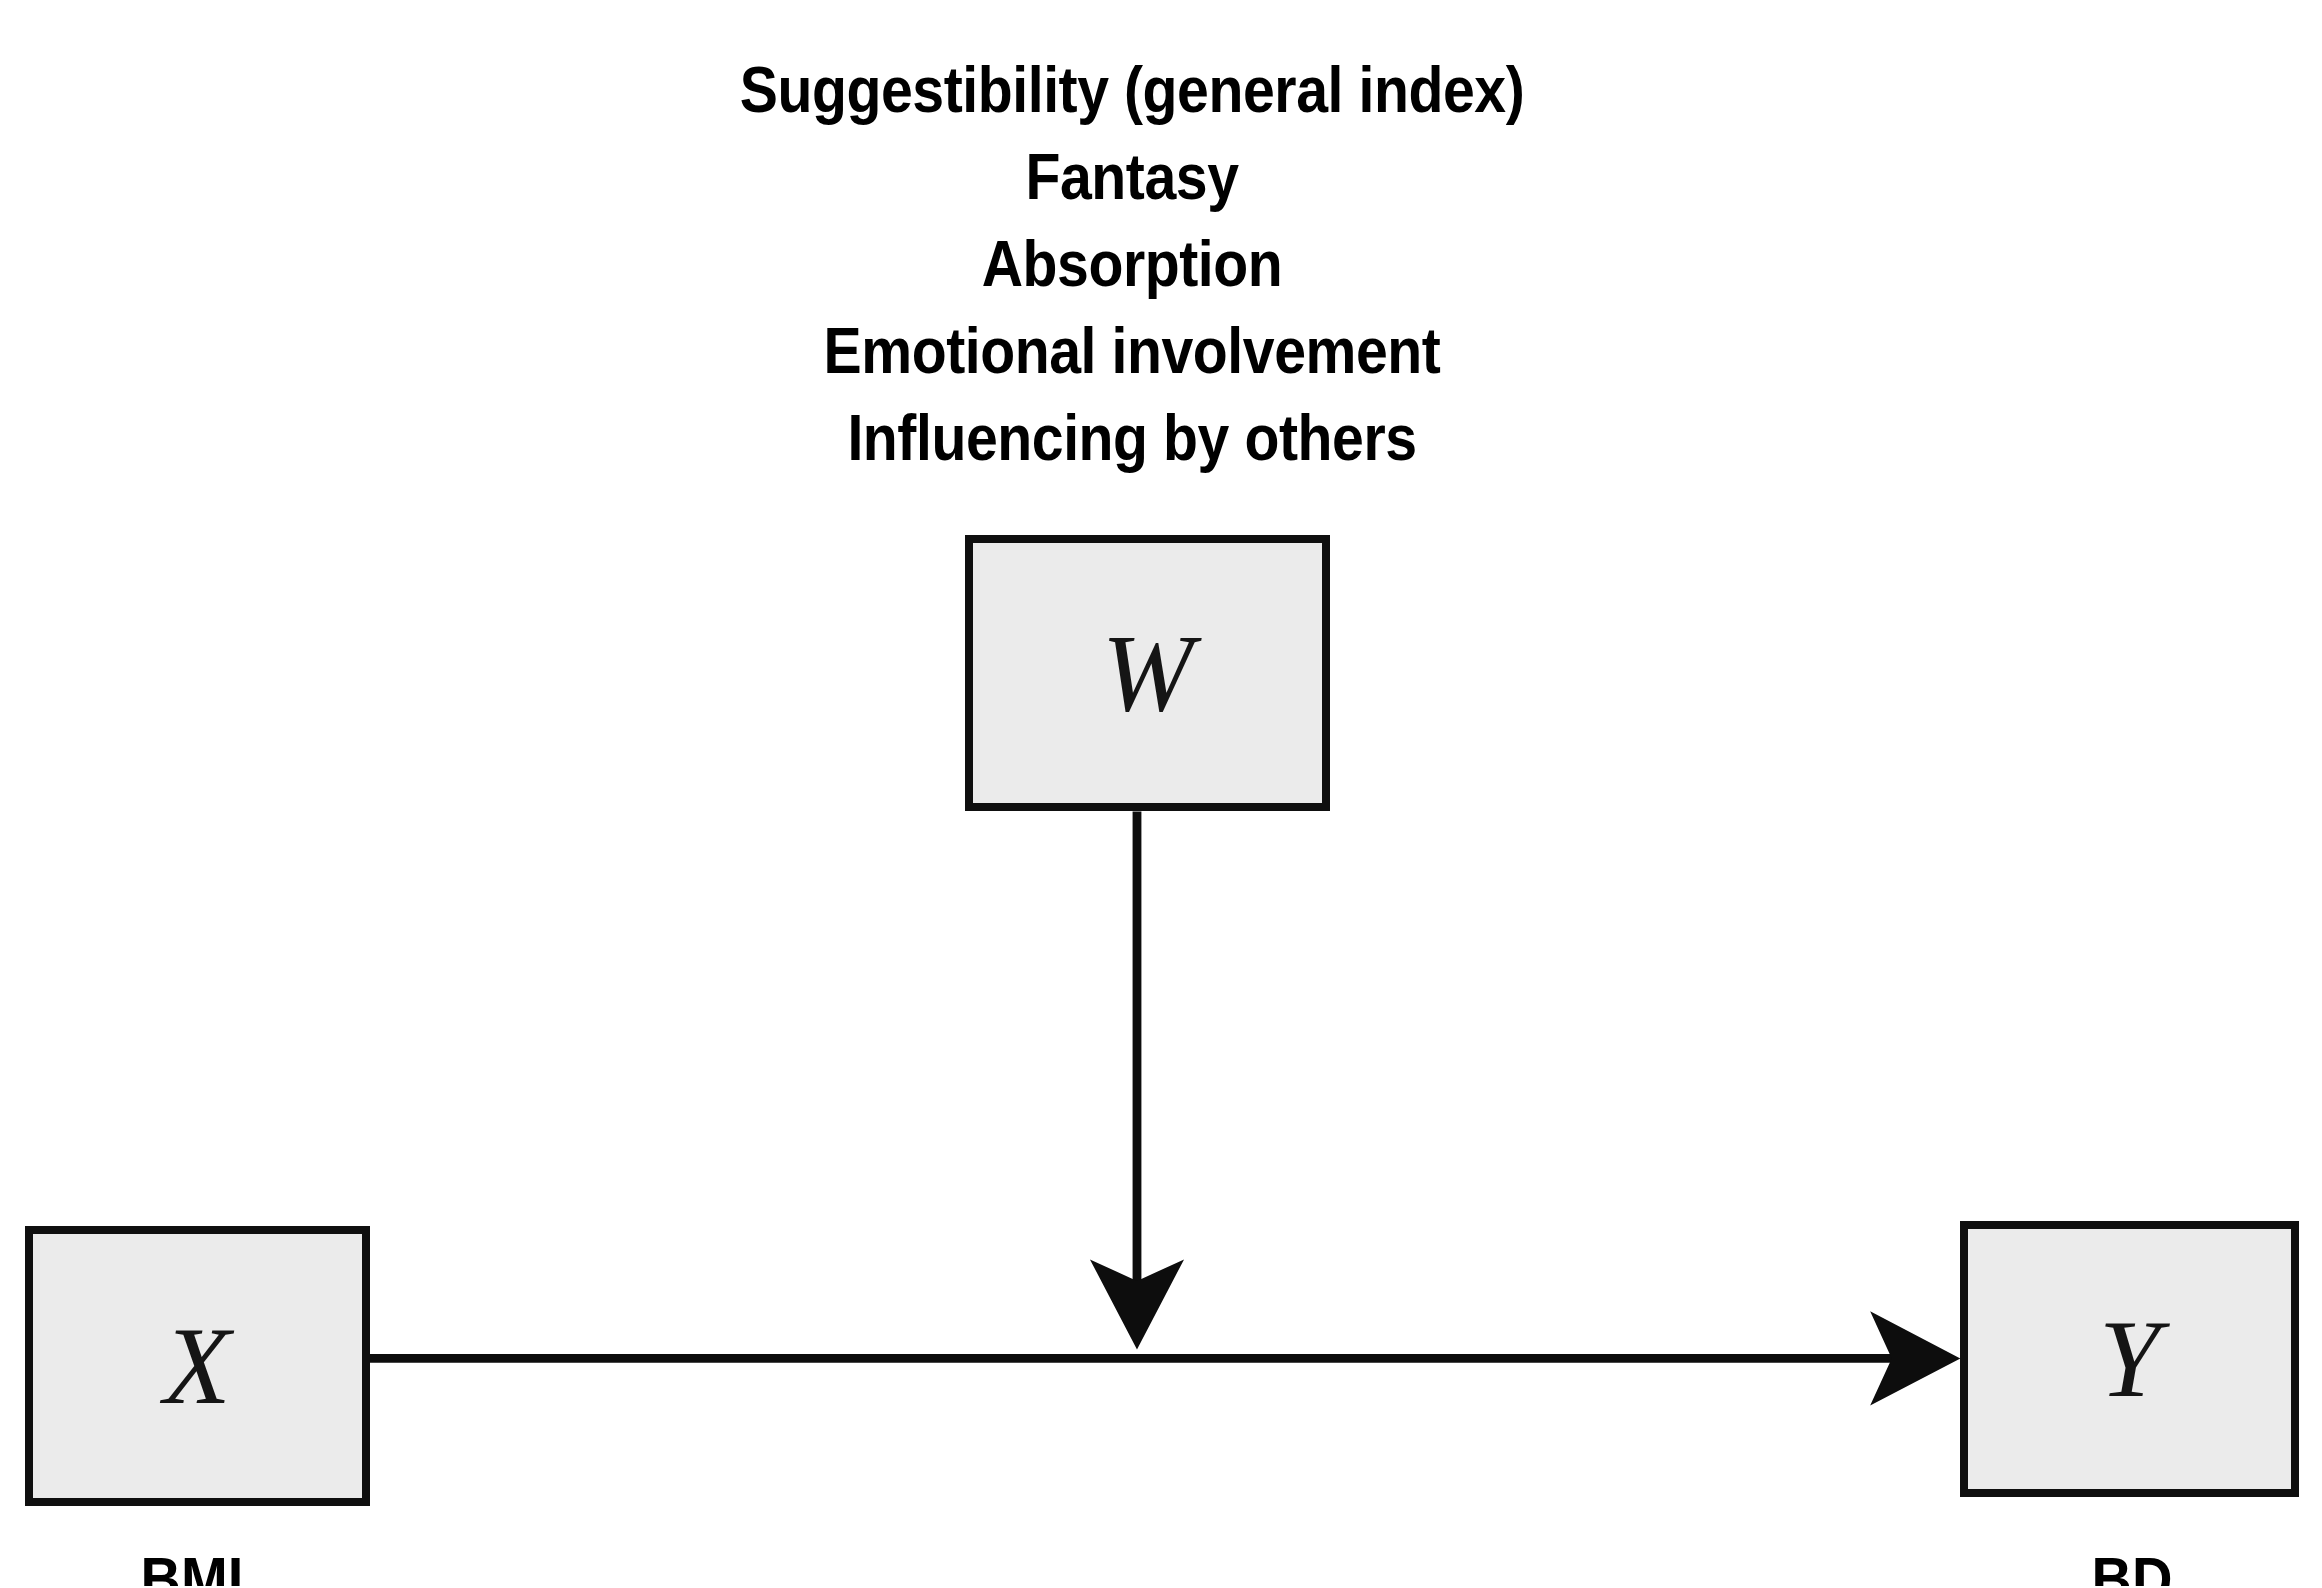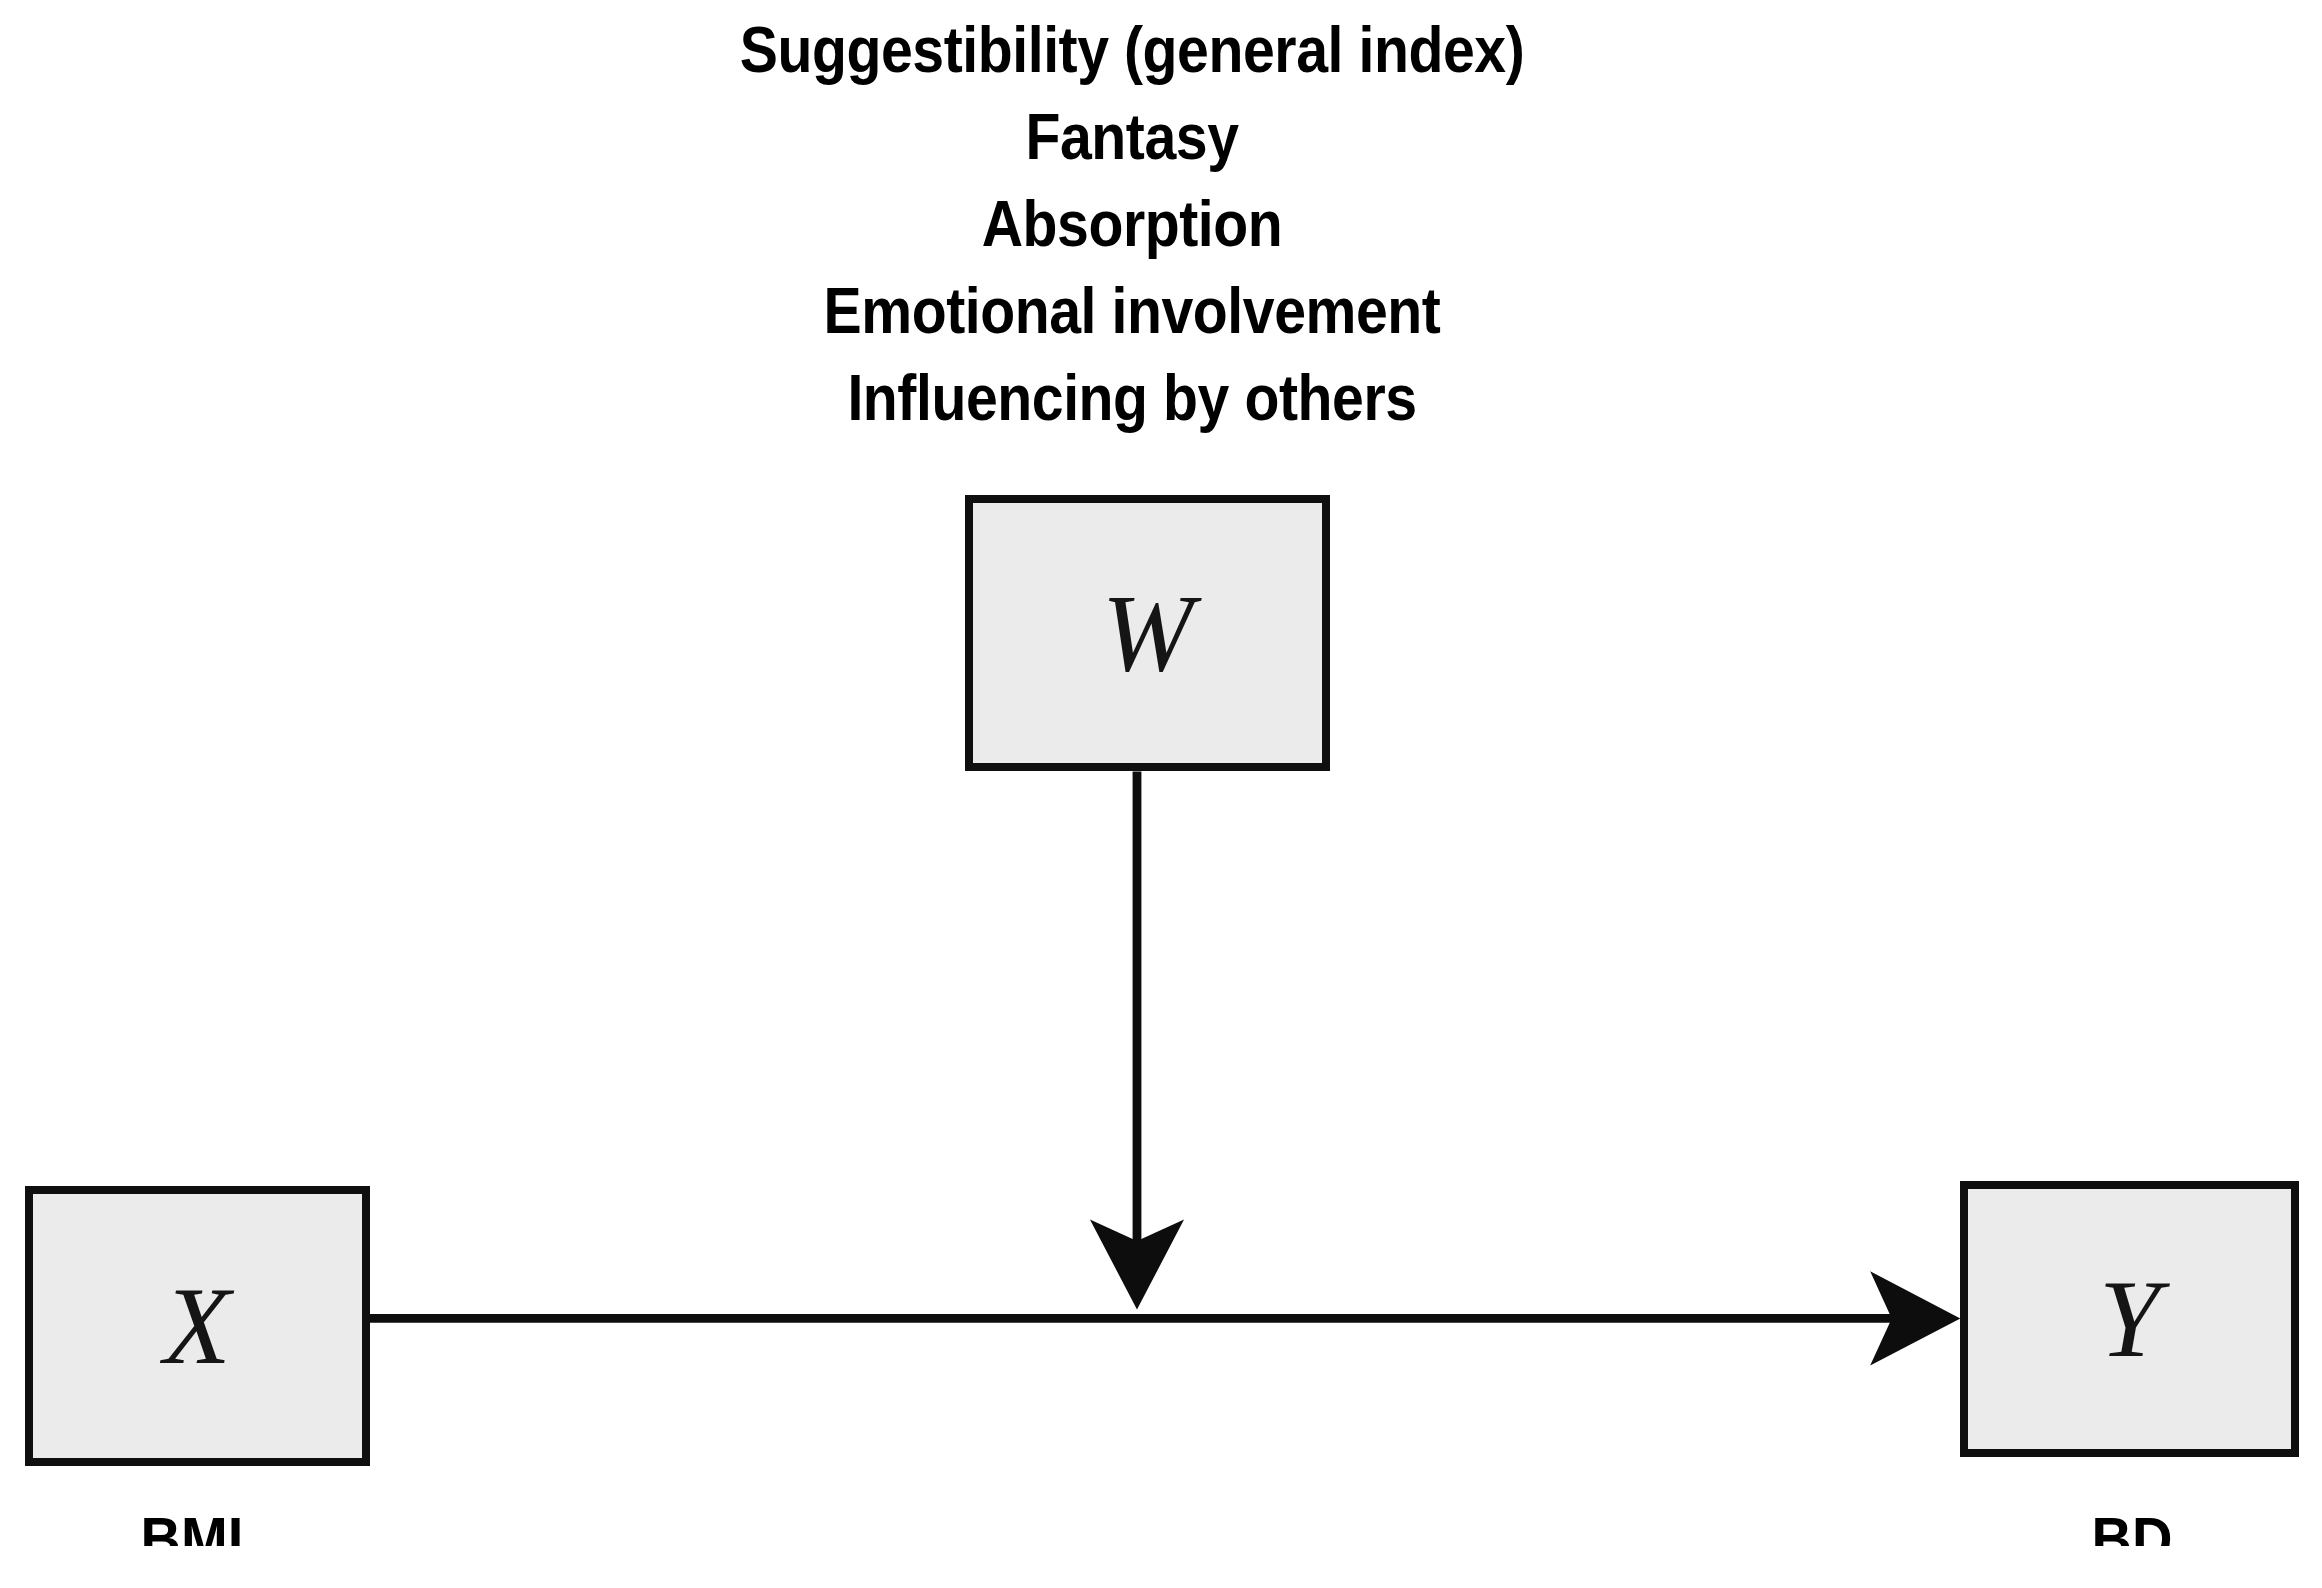--- a/index.html
+++ b/index.html
@@ -9,20 +9,21 @@
   }
   body {
     font-family: "Liberation Sans", sans-serif;
   }
   #canvas {
     position: relative;
     width: 2323px;
     height: 1546px;
     background: #ffffff;
     overflow: hidden;
+    margin-top: 40px;
   }
 
   
   .moderator-list {
     position: absolute;
     left: 446px;
     top: 5.9px;
     width: 1372px;
     text-align: center;
     font-family: "Liberation Sans", sans-serif;

